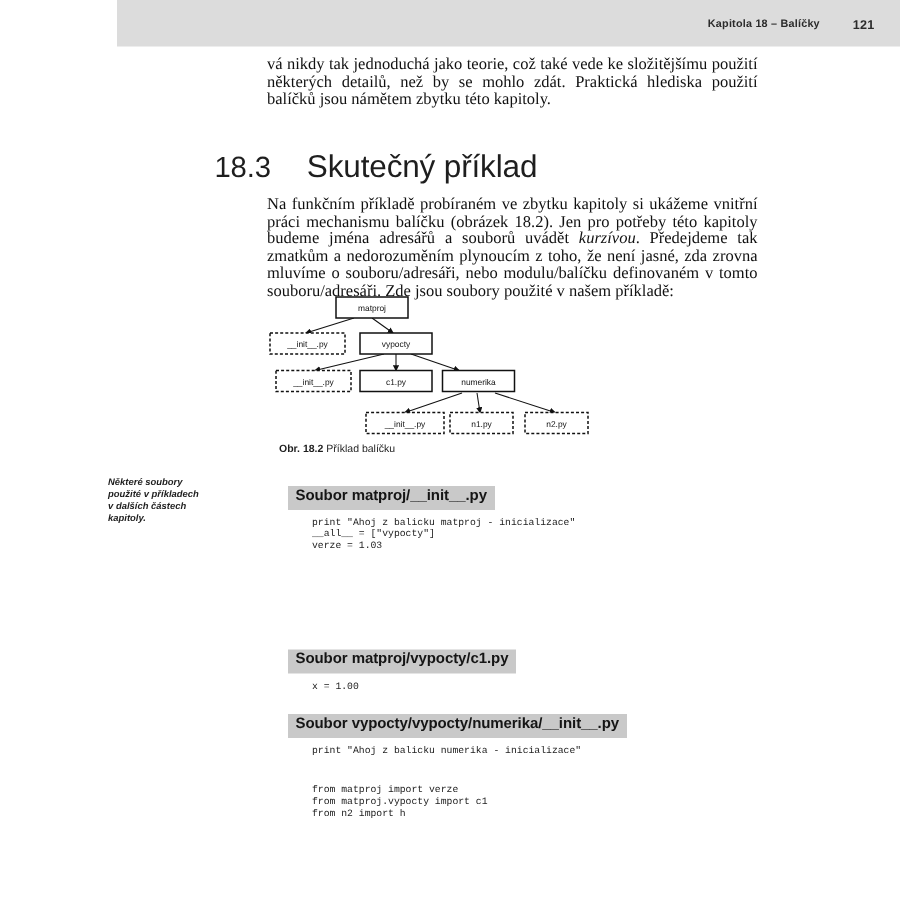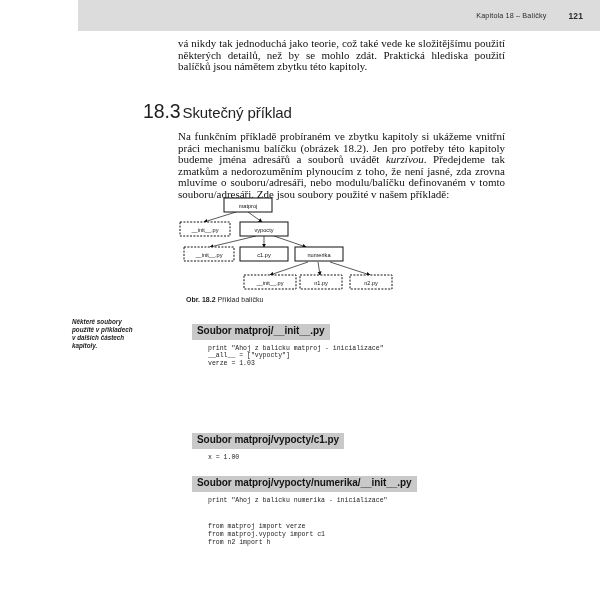--- a/index.html
+++ b/index.html
@@ -41,21 +41,21 @@
     height: 31px;
     display: flex;
     align-items: center;
     justify-content: flex-end;
     gap: 22px;
     font-family: "Liberation Sans", sans-serif;
     font-size: 7.2px;
     color: #2b2b2b;
     letter-spacing: 0.15px;
   }
-  .header-chapter { font-weight: 400; }
+  .header-chapter { font-weight: 700; }
   .header-page { font-weight: 700; font-size: 8.4px; }
 
   
   .text-col {
     position: absolute;
     left: 178px;
     top: 38px;
     width: 327px;
   }
 
@@ -72,29 +72,29 @@
   .italic { font-style: italic; }
 
   
   .heading {
     position: absolute;
     left: 143px;
     top: 100px;
     width: 380px;
     display: flex;
     align-items: baseline;
-    gap: 2px;
+    gap: 24px;
     font-family: "Liberation Sans", sans-serif;
     font-weight: 400;
     font-size: 19.5px;
     color: #1e1e1e;
     letter-spacing: -0.1px;
   }
   .heading-num { font-size: 19.5px; }
-  .heading-text { font-size: 15px; }
+  .heading-text { font-size: 21px; }
 
   .para2 {
     position: absolute;
     left: 178px;
     top: 131px;
     width: 327px;
   }
 
   
   .figure {
@@ -264,21 +264,21 @@
 verze = 1.03</pre>
   </div>
 
 
   <div class="listing l3">
     <div class="listing-title">Soubor matproj/vypocty/c1.py</div>
     <pre class="listing-code">x = 1.00</pre>
   </div>
 
   <div class="listing l4">
-    <div class="listing-title">Soubor matproj/vypocty/numerika/__init__.py</div>
+    <div class="listing-title">Soubor vypocty/vypocty/numerika/__init__.py</div>
     <pre class="listing-code">print "Ahoj z balicku numerika - inicializace"</pre>
   </div>
 
   <div class="listing l5">
     <pre class="listing-code">from matproj import verze
 from matproj.vypocty import c1
 from n2 import h</pre>
   </div>
 
 </div>

